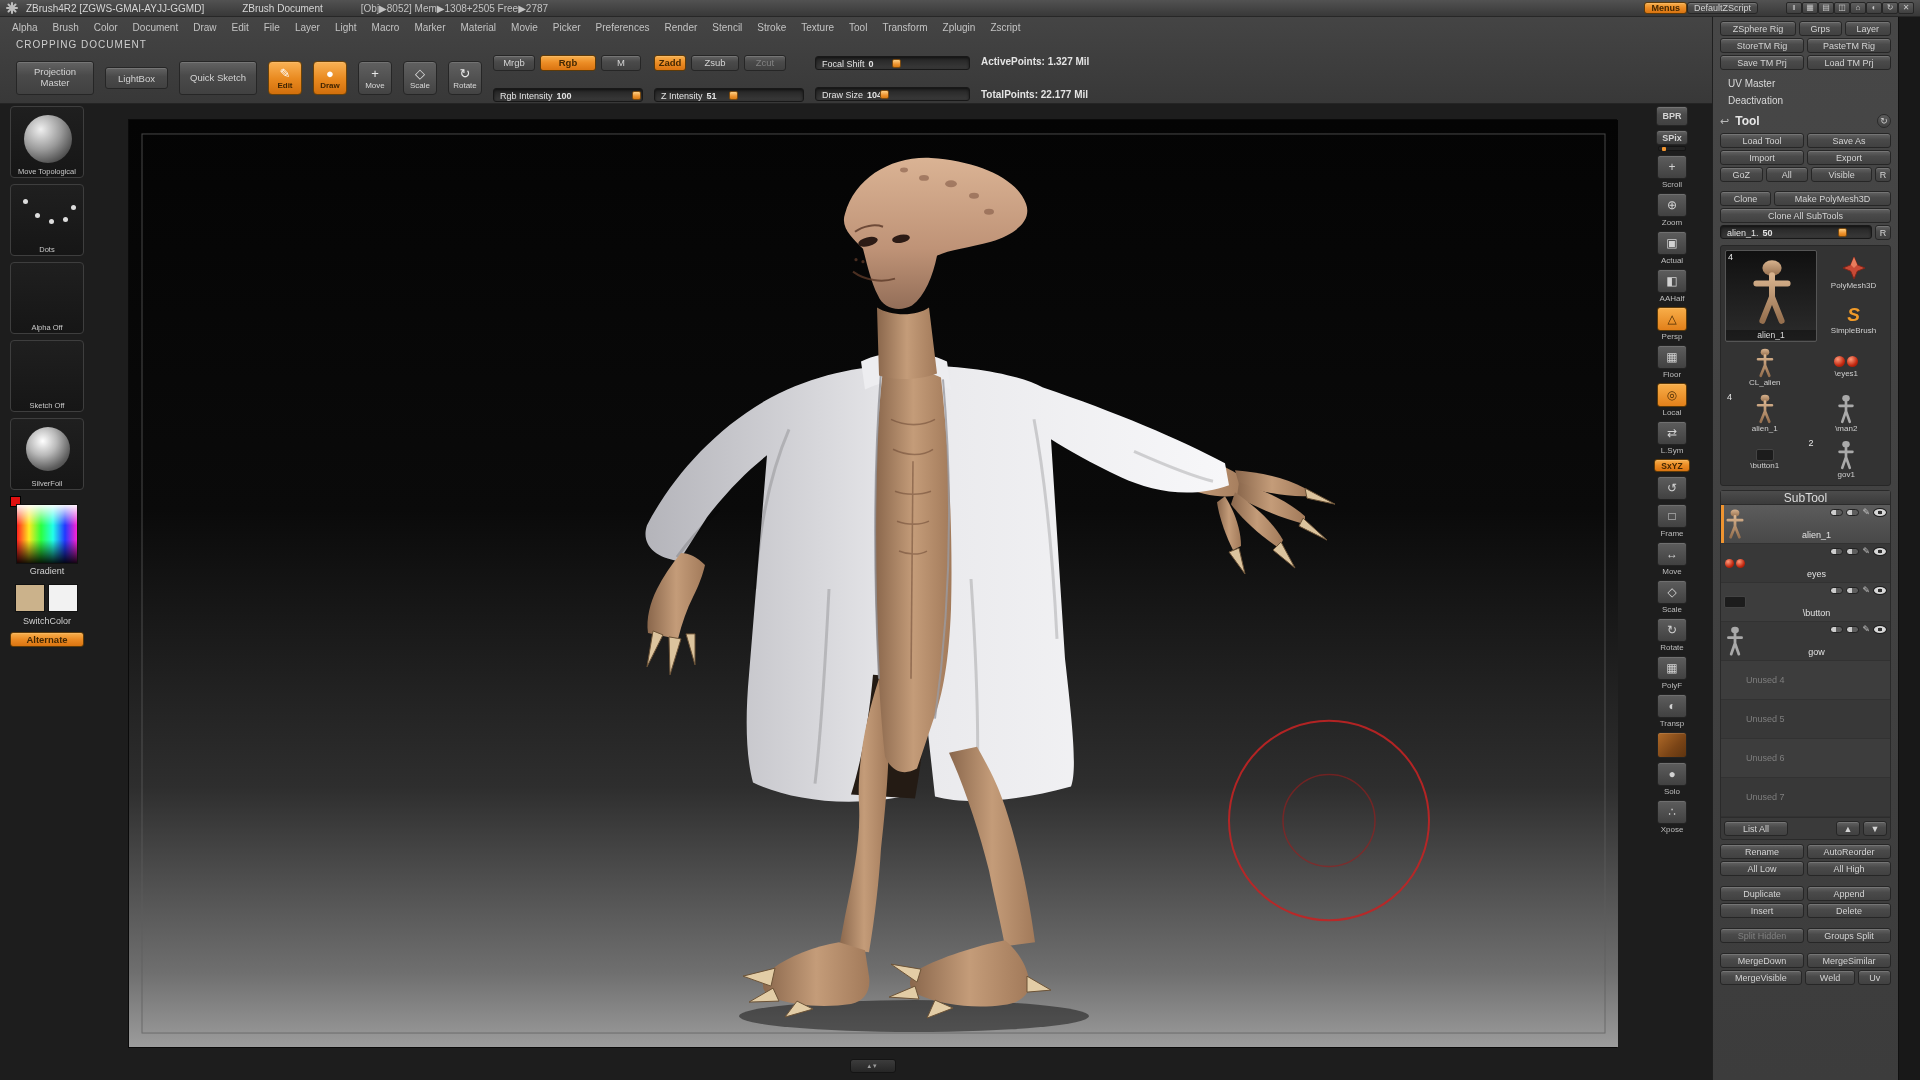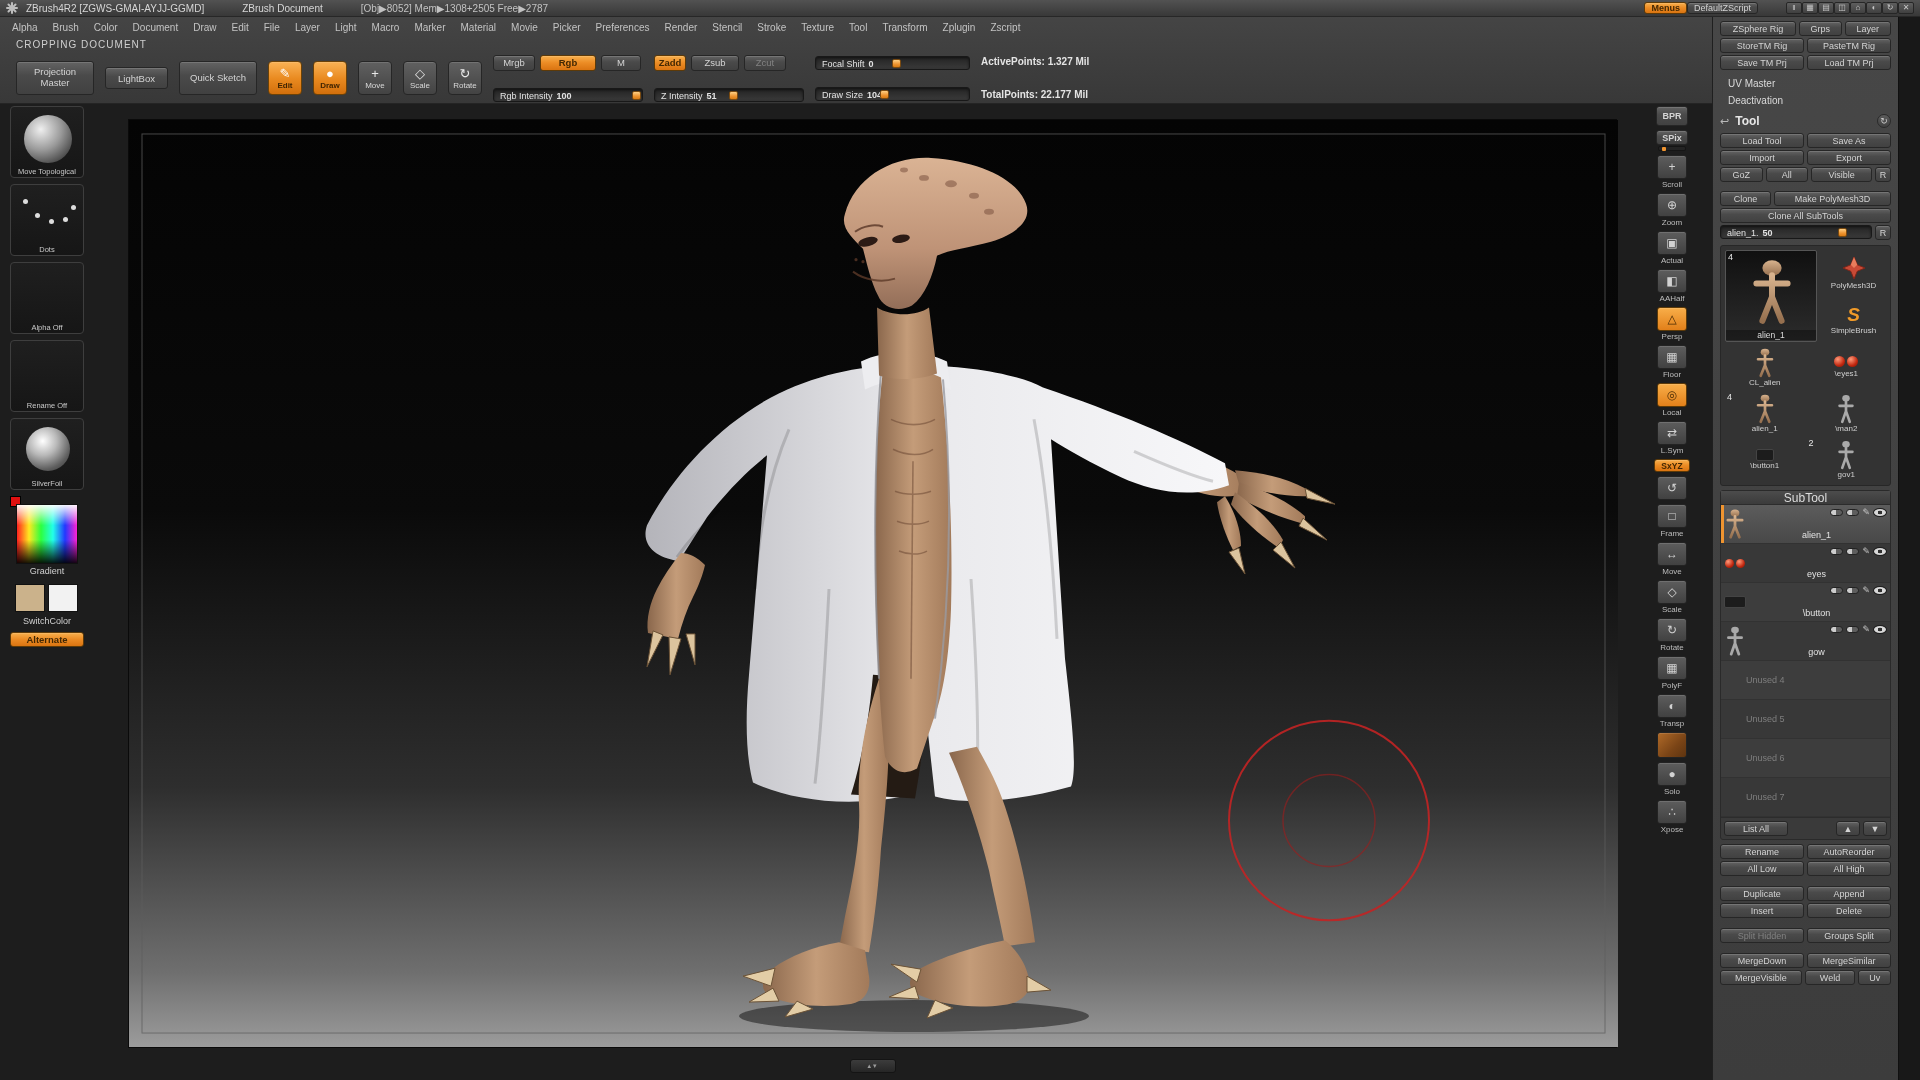--- a/index.html
+++ b/index.html
@@ -278,21 +278,21 @@
     <div class="thumb-lbl">Move Topological</div>
   </div>
   <div class="thumb">
     <i class="dotsarc"></i>
     <div class="thumb-lbl">Dots</div>
   </div>
   <div class="thumb">
     <div class="thumb-lbl">Alpha Off</div>
   </div>
   <div class="thumb">
-    <div class="thumb-lbl">Rename Off</div>
+    <div class="thumb-lbl">Sketch Off</div>
   </div>
   <div class="thumb">
     <div class="matball"></div>
     <div class="thumb-lbl">SilverFoil</div>
   </div>
   <div class="colorpick">
     <div class="cur-swatch"></div>
     <div class="grad-square"></div>
     <div class="side-lbl">Gradient</div>
   </div>

